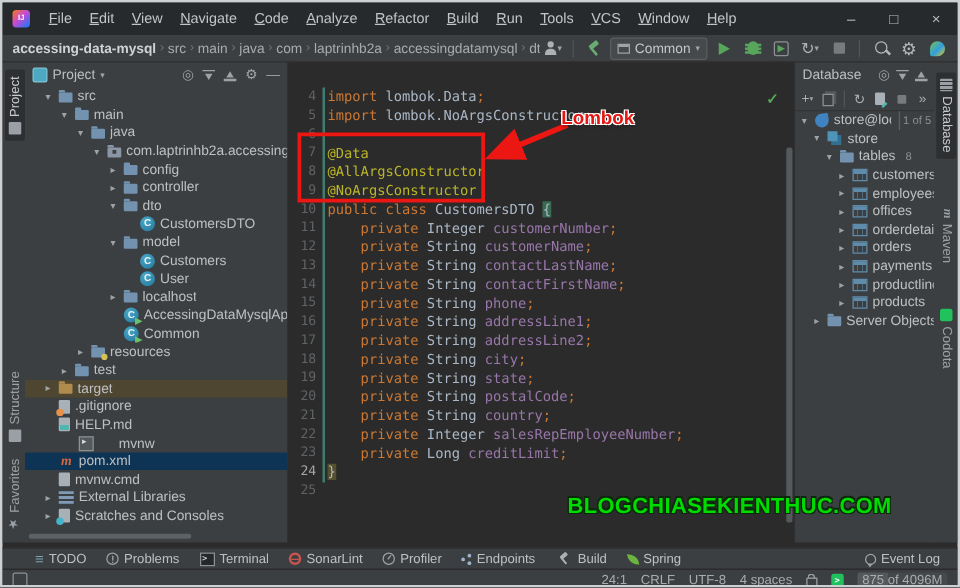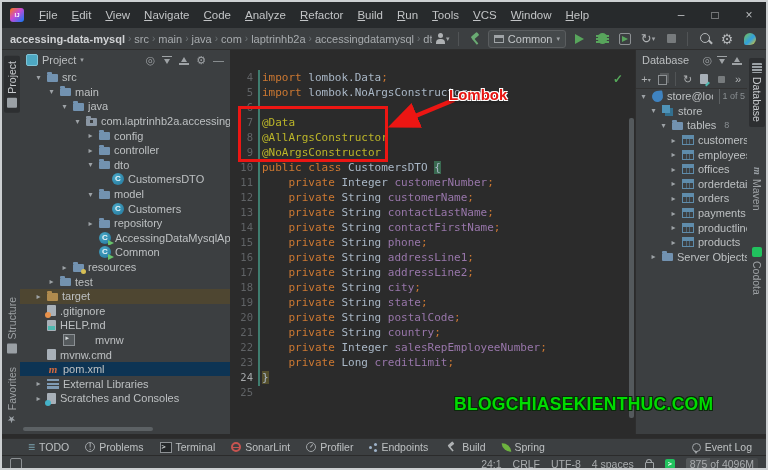--- a/index.html
+++ b/index.html
@@ -319,24 +319,29 @@
           <div class="trow " style="padding-left: 66px;">
             <span class="chev">▾</span>
             <span class="ci fold ic-folder"></span>
             <span class="tlabel">model</span>
           </div>
           <div class="trow " style="padding-left: 79px;">
             <span class="chev"></span>
             <span class="ci ic-class"></span>
             <span class="tlabel">Customers</span>
           </div>
+          <div class="trow " style="padding-left: 79px;">
+            <span class="chev"></span>
+            <span class="ci ic-class"></span>
+            <span class="tlabel">User</span>
+          </div>
           <div class="trow " style="padding-left: 66px;">
             <span class="chev">▸</span>
             <span class="ci fold ic-folder"></span>
-            <span class="tlabel">repository</span>
+            <span class="tlabel">localhost</span>
           </div>
           <div class="trow " style="padding-left: 66px;">
             <span class="chev"></span>
             <span class="ci ic-class-run"></span>
             <span class="tlabel">AccessingDataMysqlApp</span>
           </div>
           <div class="trow " style="padding-left: 66px;">
             <span class="chev"></span>
             <span class="ci ic-class-run"></span>
             <span class="tlabel">Common</span>
@@ -364,29 +369,29 @@
           <div class="trow " style="padding-left: 14px;">
             <span class="chev"></span>
             <span class="ci ic-file-md"></span>
             <span class="tlabel">HELP.md</span>
           </div>
           <div class="trow " style="padding-left: 14px; gap: 20px;">
             <span class="chev"></span>
             <span class="ci ic-file-sh"></span>
             <span class="tlabel">mvnw</span>
           </div>
+          <div class="trow selected" style="padding-left: 14px;">
+            <span class="chev"></span>
+            <span class="ci ic-maven"></span>
+            <span class="tlabel">pom.xml</span>
+          </div>
           <div class="trow " style="padding-left: 14px;">
             <span class="chev"></span>
             <span class="ci ic-file-cmd"></span>
             <span class="tlabel">mvnw.cmd</span>
-          </div>
-          <div class="trow selected" style="padding-left: 14px;">
-            <span class="chev"></span>
-            <span class="ci ic-maven"></span>
-            <span class="tlabel">pom.xml</span>
           </div>
           <div class="trow " style="padding-left: 14px;">
             <span class="chev">▸</span>
             <span class="ci ic-lib"></span>
             <span class="tlabel">External Libraries</span>
           </div>
           <div class="trow " style="padding-left: 14px;">
             <span class="chev">▸</span>
             <span class="ci ic-scratch"></span>
             <span class="tlabel">Scratches and Consoles</span>

